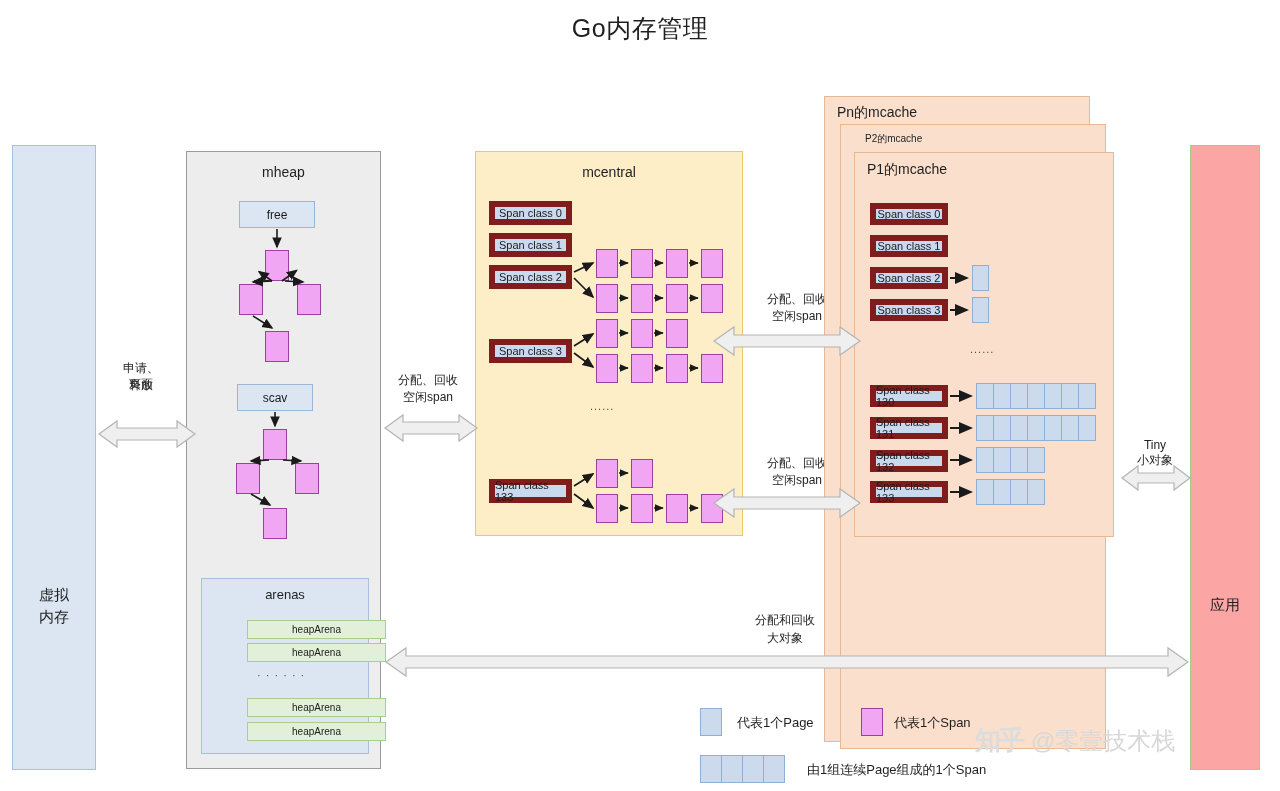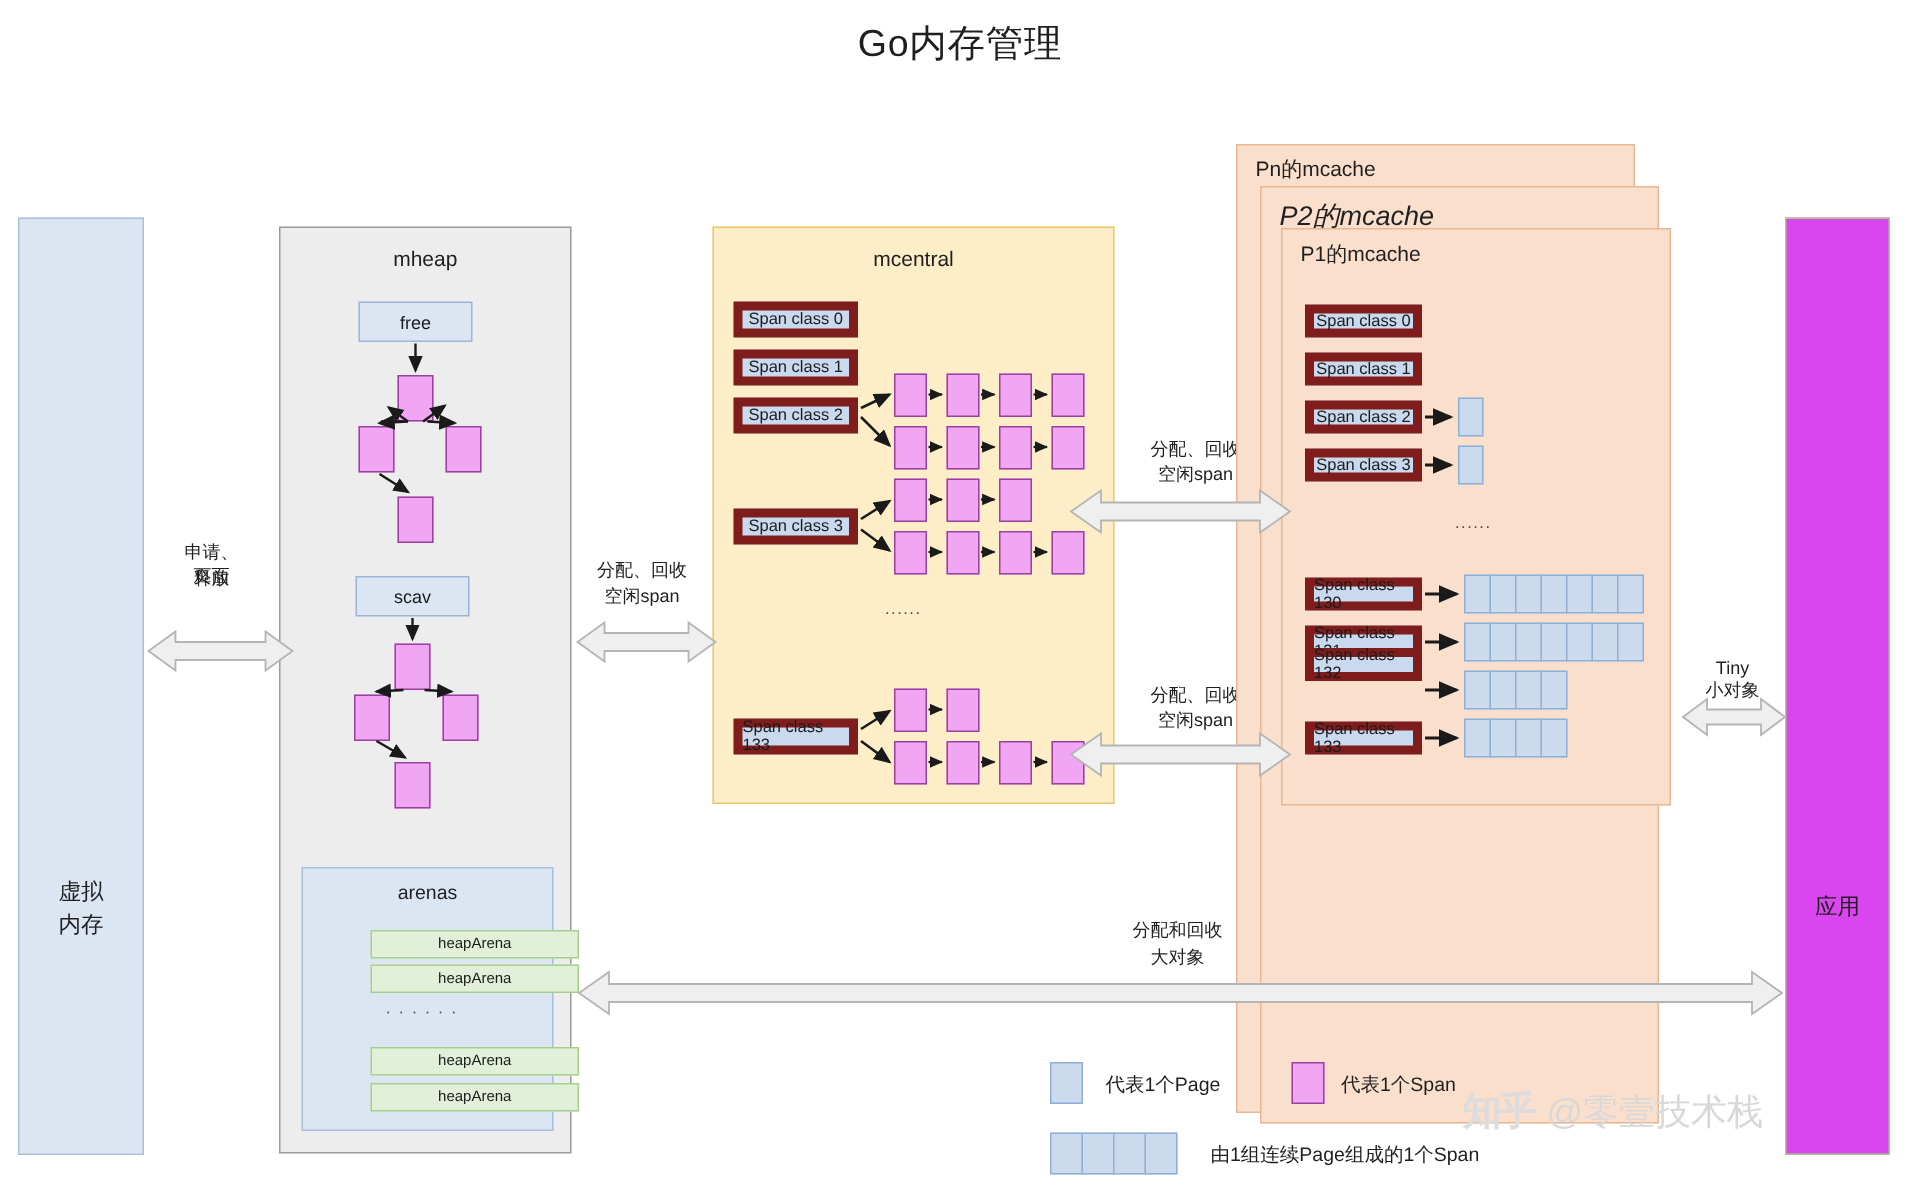--- a/index.html
+++ b/index.html
@@ -25,21 +25,21 @@
     color:#1f1f1f;
     letter-spacing:.5px;
   }
 
   
   .panel{border:1px solid;}
   .panel-blue{background:#dce6f3;border-color:#a8c0dd;}
   .panel-gray{background:#ededed;border-color:#9b9b9b;}
   .panel-yellow{background:#fdeec8;border-color:#e8c86a;}
   .panel-peach{background:#fadfcc;border-color:#e8b894;}
-  .panel-green{background:#d946ef;border-color:#a9c98a;}
+  .panel-green{background:#fca5a5;border-color:#a9c98a;}
 
   .panel-title{
     position:absolute;left:0;right:0;top:12px;
     text-align:center;font-size:14px;color:#1f1f1f;
   }
   .panel-title-left{
     position:absolute;font-size:14px;color:#1f1f1f;
   }
 
   
@@ -184,39 +184,39 @@
 
   <div class="arrow-label" style="left:752px;top:291px;width:90px;">分配、回收</div>
   <div class="arrow-label" style="left:752px;top:308px;width:90px;">空闲span</div>
   <div class="arrow-label" style="left:752px;top:455px;width:90px;">分配、回收</div>
   <div class="arrow-label" style="left:752px;top:472px;width:90px;">空闲span</div>
 
   <div class="abs panel panel-peach" style="left:824px;top:96px;width:266px;height:646px;">
     <div class="panel-title-left" style="left:12px;top:7px;font-size:14px;">Pn的mcache</div>
   </div>
   <div class="abs panel panel-peach" style="left:840px;top:124px;width:266px;height:625px;">
-    <div class="panel-title-left" style="left:12px;top:7px;font-size:18px;font-style:italic;">P2的mcache</div>
+    <div class="panel-title-left" style="left:24px;top:7px;font-size:10px;">P2的mcache</div>
   </div>
   <div class="abs panel panel-peach" style="left:854px;top:152px;width:260px;height:385px;">
     <div class="panel-title-left" style="left:12px;top:8px;font-size:14px;">P1的mcache</div>
   </div>
 
   <div class="abs box-blue" style="left:870px;top:203px;width:78px;height:22px;">Span class 0</div>
   <div class="abs box-blue" style="left:870px;top:235px;width:78px;height:22px;">Span class 1</div>
   <div class="abs box-blue" style="left:870px;top:267px;width:78px;height:22px;">Span class 2</div>
   <div class="abs box-blue" style="left:870px;top:299px;width:78px;height:22px;">Span class 3</div>
 
   <div class="abs page-cell" style="left:972px;top:265px;width:17px;height:26px;"></div>
   <div class="abs page-cell" style="left:972px;top:297px;width:17px;height:26px;"></div>
 
   <div class="abs dots" style="left:970px;top:343px;">......</div>
 
   <div class="abs box-blue" style="left:870px;top:385px;width:78px;height:22px;">Span class 130</div>
   <div class="abs box-blue" style="left:870px;top:417px;width:78px;height:22px;">Span class 131</div>
-  <div class="abs box-blue" style="left:870px;top:432px;width:78px;height:22px;">Span class 132</div>
+  <div class="abs box-blue" style="left:870px;top:450px;width:78px;height:22px;">Span class 132</div>
   <div class="abs box-blue" style="left:870px;top:481px;width:78px;height:22px;">Span class 133</div>
 
   <div class="abs page-strip" id="strip-130" style="left:976px;top:383px;height:26px;">
       <div class="page-cell" style="width: 18px; height: 100%; margin-left: 0px;"></div>
       <div class="page-cell" style="width: 18px; height: 100%; margin-left: -1px;"></div>
       <div class="page-cell" style="width: 18px; height: 100%; margin-left: -1px;"></div>
       <div class="page-cell" style="width: 18px; height: 100%; margin-left: -1px;"></div>
       <div class="page-cell" style="width: 18px; height: 100%; margin-left: -1px;"></div>
       <div class="page-cell" style="width: 18px; height: 100%; margin-left: -1px;"></div>
       <div class="page-cell" style="width: 18px; height: 100%; margin-left: -1px;"></div>

